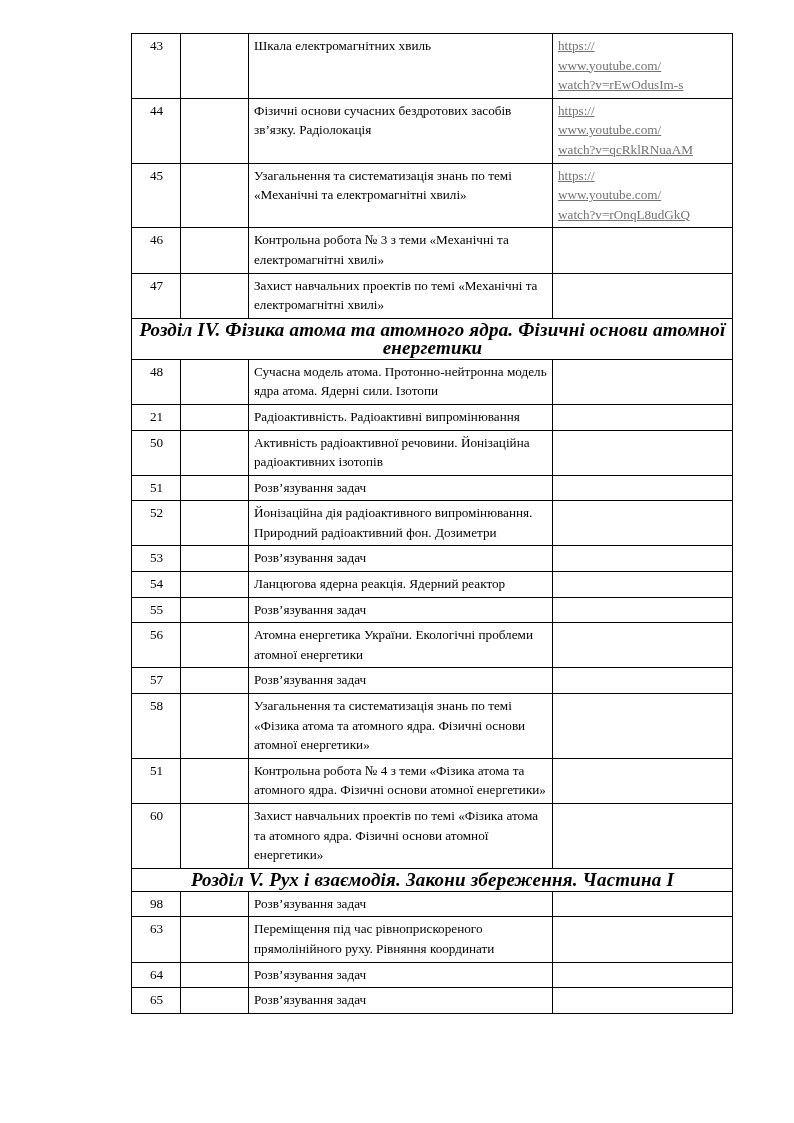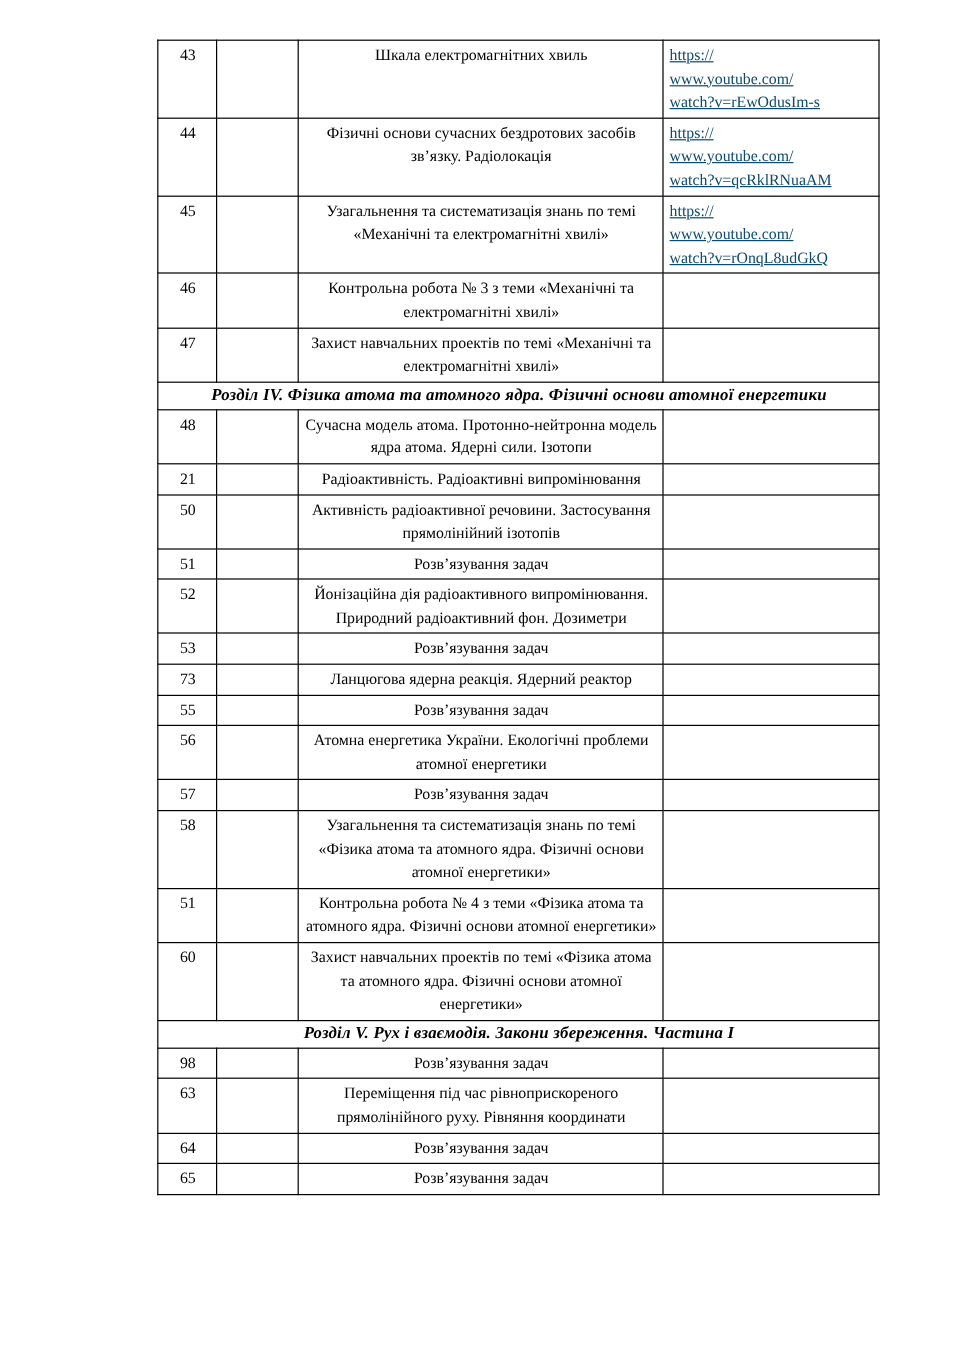--- a/index.html
+++ b/index.html
@@ -40,38 +40,38 @@
     font-size: 13.2px;
     line-height: 19.6px;
   }
   td.num {
     text-align: center;
     padding-left: 0;
     padding-right: 0;
   }
   td.date { }
   td.topic {
-    text-align: center;
+    text-align: left;
     padding-left: 7px;
   }
   td.link {
     padding-left: 6px;
     word-break: break-all;
   }
   td.link a {
-    color: #0c4a6e;
+    color: #737373;
     text-decoration: underline;
     display: block;
     line-height: 19.6px;
   }
   tr.section td {
     text-align: center;
     font-weight: bold;
     font-style: italic;
-    font-size: 14px;
+    font-size: 19px;
     letter-spacing: 0.2px;
     padding-top: 2px;
     padding-bottom: 2px;
     line-height: 18px;
   }
 </style>
 </head>
 <body>
 
 <div class="page">
@@ -136,21 +136,21 @@
         </tr>
         <tr>
           <td class="num">21</td>
           <td class="date"></td>
           <td class="topic">Радіоактивність. Радіоактивні випромінювання</td>
           <td class="link"></td>
         </tr>
         <tr>
           <td class="num">50</td>
           <td class="date"></td>
-          <td class="topic">Активність радіоактивної речовини. Застосування прямолінійний ізотопів</td>
+          <td class="topic">Активність радіоактивної речовини. Йонізаційна радіоактивних ізотопів</td>
           <td class="link"></td>
         </tr>
         <tr>
           <td class="num">51</td>
           <td class="date"></td>
           <td class="topic">Розв’язування задач</td>
           <td class="link"></td>
         </tr>
         <tr>
           <td class="num">52</td>
@@ -158,21 +158,21 @@
           <td class="topic">Йонізаційна дія радіоактивного випромінювання. Природний радіоактивний фон. Дозиметри</td>
           <td class="link"></td>
         </tr>
         <tr>
           <td class="num">53</td>
           <td class="date"></td>
           <td class="topic">Розв’язування задач</td>
           <td class="link"></td>
         </tr>
         <tr>
-          <td class="num">73</td>
+          <td class="num">54</td>
           <td class="date"></td>
           <td class="topic">Ланцюгова ядерна реакція. Ядерний реактор</td>
           <td class="link"></td>
         </tr>
         <tr>
           <td class="num">55</td>
           <td class="date"></td>
           <td class="topic">Розв’язування задач</td>
           <td class="link"></td>
         </tr>

